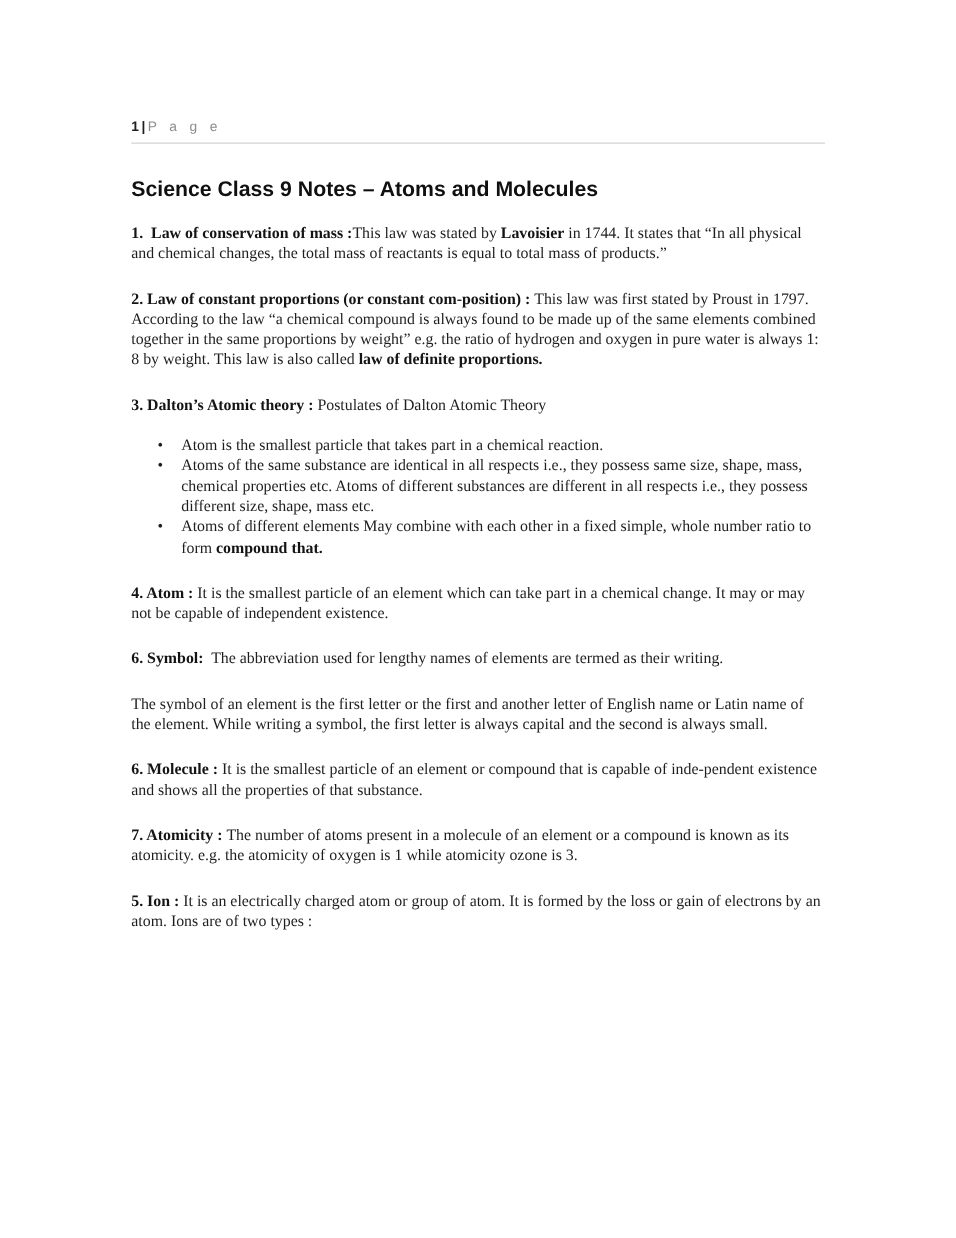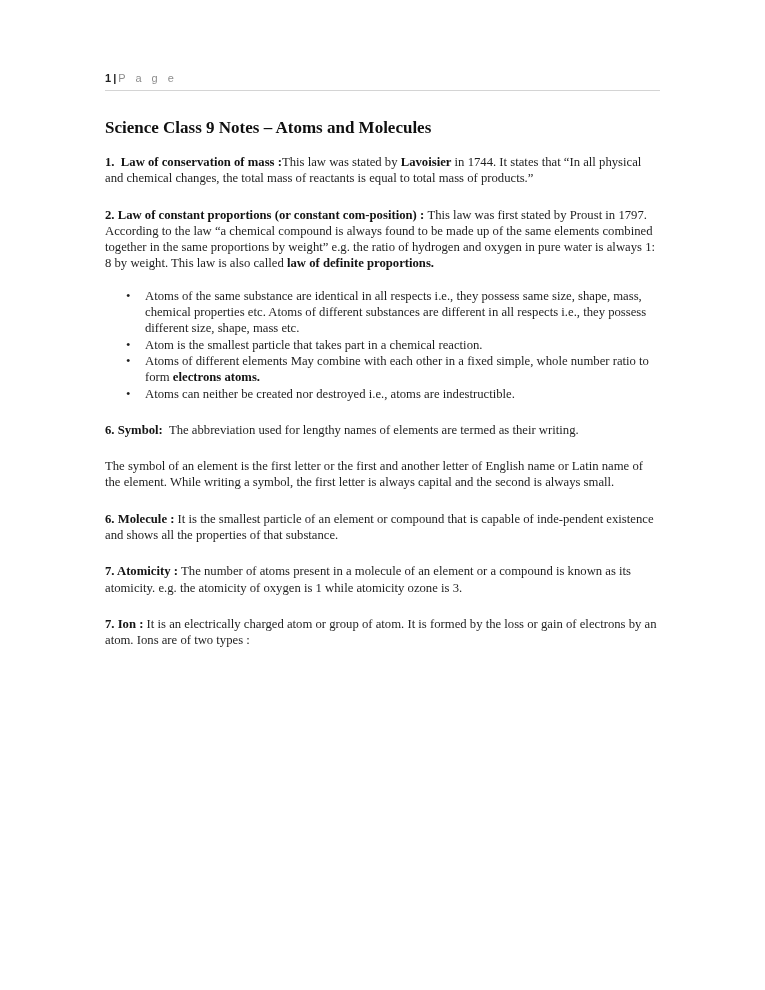--- a/index.html
+++ b/index.html
@@ -6,21 +6,21 @@
     margin: 0;
     padding: 0;
     background: #ffffff;
   }
   .page {
     position: relative;
     width: 765px;
     height: 890px;
     background: #ffffff;
     box-sizing: border-box;
-    padding: 72px 105px 0 105px;
+    padding: 96px 105px 0 105px;
     font-family: "Liberation Serif", serif;
     color: #1e1e1e;
     overflow: hidden;
   }
   
   .hdr {
     font-family: "Liberation Sans", sans-serif;
     font-size: 11px;
     line-height: 13px;
     border-bottom: 1px solid #d4d4d4;
@@ -35,21 +35,21 @@
     font-weight: bold;
     color: #1f1f1f;
     margin: 0 2px 0 1px;
   }
   .hdr .lbl {
     color: #8d8d8d;
     letter-spacing: 3.5px;
   }
   
   h1.doc-title {
-    font-family: Liberation Serif, serif;
+    font-family: Liberation Sans, sans-serif;
     font-size: 17px;
     line-height: 20px;
     font-weight: bold;
     color: #101010;
     margin: 27px 0 0 0;
   }
   
   p.para {
     font-size: 12.7px;
     line-height: 16.3px;
@@ -87,33 +87,34 @@
 <div class="page">
 
   <div class="hdr"><span class="num">1</span><span class="sep">|</span><span class="lbl">P a g e</span></div>
 
   <h1 class="doc-title">Science Class 9 Notes – Atoms and Molecules</h1>
 
   <p class="para first"><b>1.  Law of conservation of mass :</b><span>This law was stated by </span><b>Lavoisier</b><span> in 1744. It states that “In all physical and chemical changes, the total mass of reactants is equal to total mass of products.”</span></p>
 
   <p class="para"><b>2. Law of constant proportions (or constant com-position) : </b><span>This law was first stated by Proust in 1797. According to the law “a chemical compound is always found to be made up of the same elements combined together in the same proportions by weight” e.g. the ratio of hydrogen and oxygen in pure water is always 1: 8 by weight. This law is also called </span><b>law of definite proportions.</b></p>
 
+  <p class="para"><b>3. Dalton’s Atomic theory : </b><span>Postulates of Dalton Atomic Theory</span></p>
 
   <ul class="postulates">
+    <li><span>Atom is the smallest particle that takes part in a chemical reaction.</span></li>
     <li><span>Atoms of the same substance are identical in all respects i.e., they possess same size, shape, mass, chemical properties etc. Atoms of different substances are different in all respects i.e., they possess different size, shape, mass etc.</span></li>
-    <li><span>Atom is the smallest particle that takes part in a chemical reaction.</span></li>
-    <li><span>Atoms of different elements May combine with each other in a fixed simple, whole number ratio to form </span><b>electrons atoms.</b></li>
-    <li><span>Atoms can neither be created nor destroyed i.e., atoms are indestructible.</span></li>
+    <li><span>Atoms of different elements May combine with each other in a fixed simple, whole number ratio to form </span><b>compound that.</b></li>
   </ul>
 
+  <p class="para"><b>4. Atom : </b><span>It is the smallest particle of an element which can take part in a chemical change. It may or may not be capable of independent existence.</span></p>
 
   <p class="para"><b>6. Symbol:</b><span>  The abbreviation used for lengthy names of elements are termed as their writing.</span></p>
 
   <p class="para"><span>The symbol of an element is the first letter or the first and another letter of English name or Latin name of the element. While writing a symbol, the first letter is always capital and the second is always small.</span></p>
 
   <p class="para"><b>6. Molecule : </b><span>It is the smallest particle of an element or compound that is capable of inde-pendent existence and shows all the properties of that substance.</span></p>
 
 
   <p class="para"><b>7. Atomicity : </b><span>The number of atoms present in a molecule of an element or a compound is known as its atomicity. e.g. the atomicity of oxygen is 1 while atomicity ozone is 3.</span></p>
 
-  <p class="para"><b>7. Ion : </b><span>It is an electrically charged atom or group of atom. It is formed by the loss or gain of electrons by an atom. Ions are of two types :</span></p>
+  <p class="para"><b>5. Ion : </b><span>It is an electrically charged atom or group of atom. It is formed by the loss or gain of electrons by an atom. Ions are of two types :</span></p>
 
 </div>
 
 </body></html>

